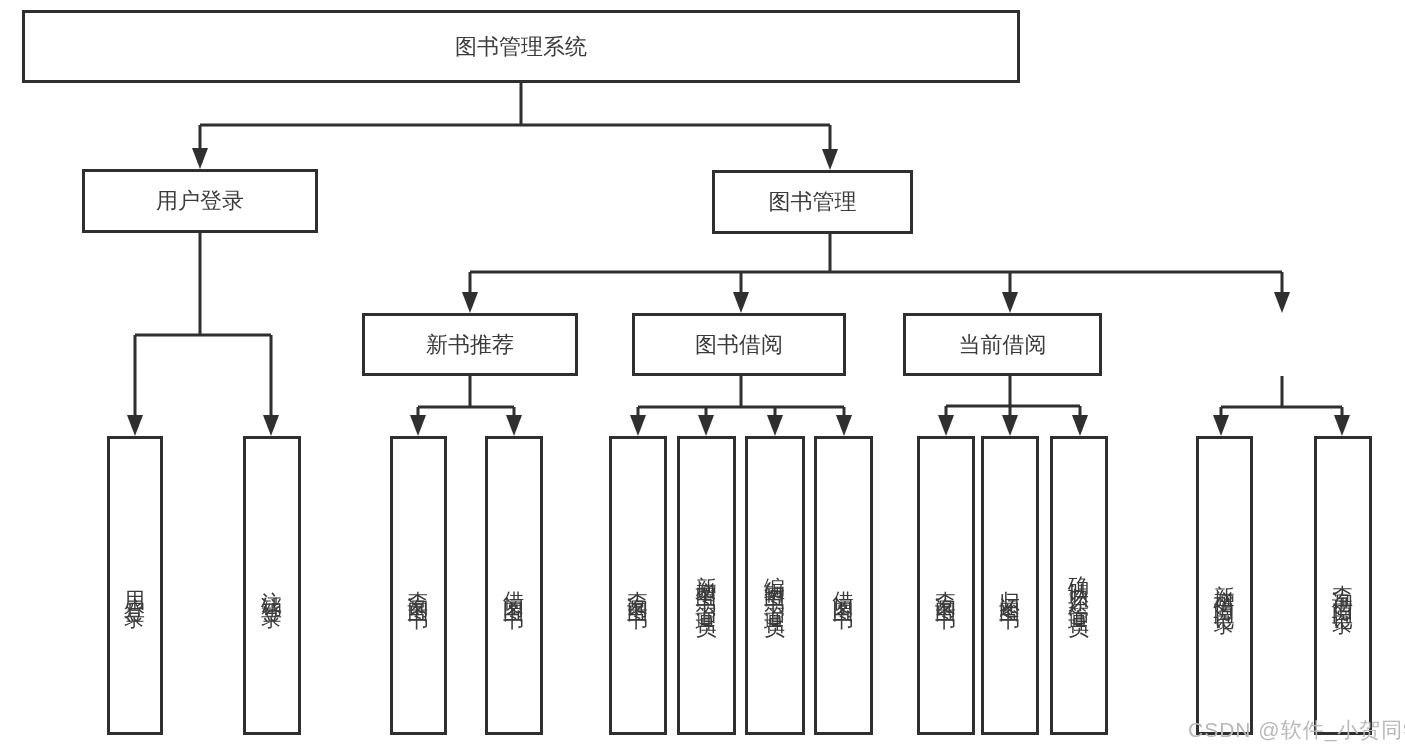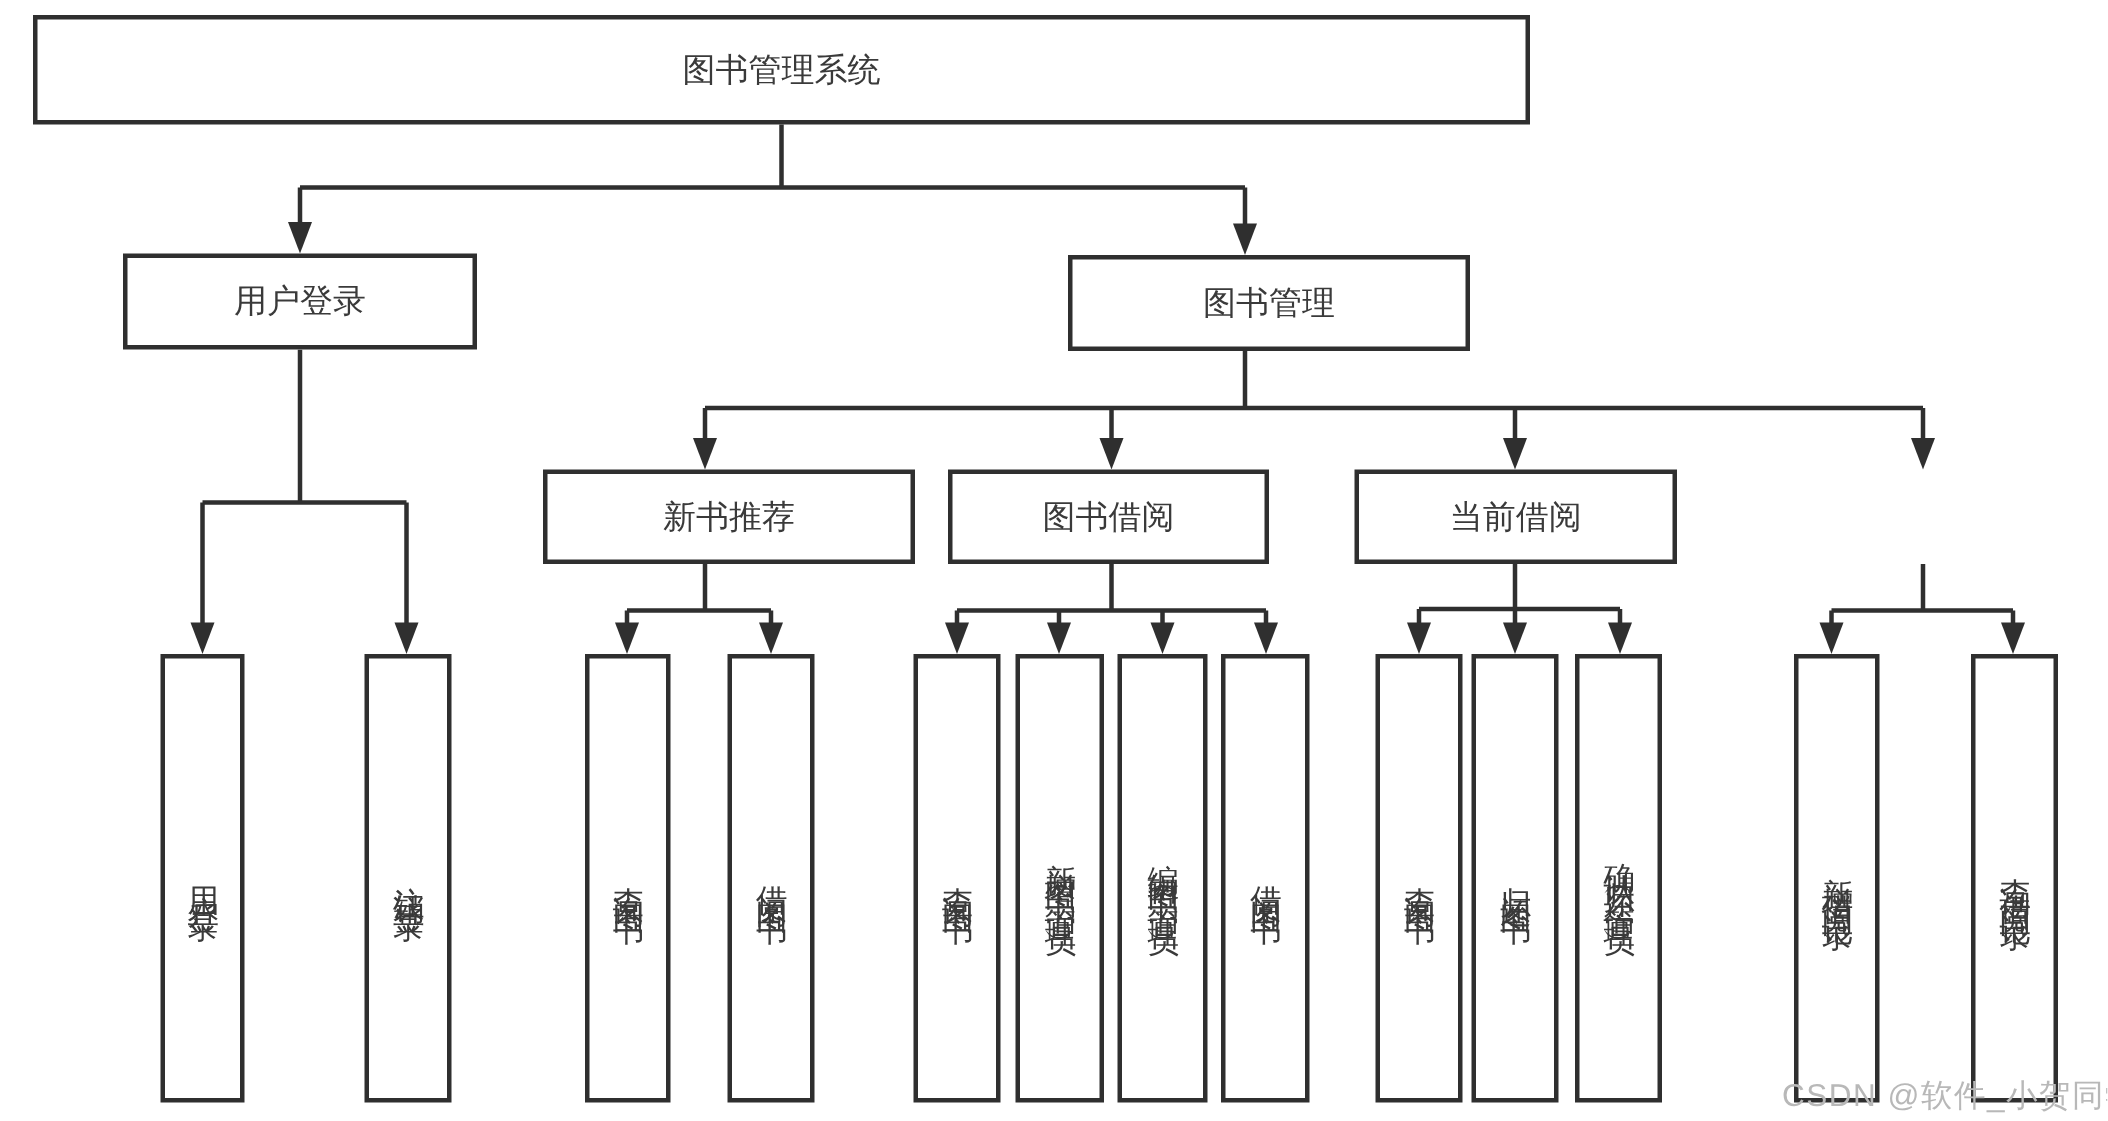--- a/index.html
+++ b/index.html
@@ -105,31 +105,31 @@
     </g>
   </svg>
 
   <div class="node" style="left:22px;top:10px;width:998px;height:73px;">
     <span class="label">图书管理系统</span>
   </div>
 
   <div class="node" style="left:82px;top:169px;width:236px;height:64px;">
     <span class="label">用户登录</span>
   </div>
-  <div class="node" style="left:712px;top:170px;width:268px;height:64px;">
+  <div class="node" style="left:712px;top:170px;width:201px;height:64px;">
     <span class="label">图书管理</span>
   </div>
 
-  <div class="node" style="left:362px;top:313px;width:248px;height:63px;">
+  <div class="node" style="left:362px;top:313px;width:216px;height:63px;">
     <span class="label">新书推荐</span>
   </div>
   <div class="node" style="left:632px;top:313px;width:214px;height:63px;">
     <span class="label">图书借阅</span>
   </div>
-  <div class="node" style="left:903px;top:313px;width:215px;height:63px;text-align:center;">
+  <div class="node" style="left:903px;top:313px;width:199px;height:63px;text-align:center;">
     <span class="label">当前借阅</span>
   </div>
 
   <div class="node vnode lvl4" style="left:107px;width:56px;">
     <span class="label">用户登录</span>
   </div>
   <div class="node vnode lvl4" style="left:243px;width:58px;">
     <span class="label">注销登录</span>
   </div>
 

